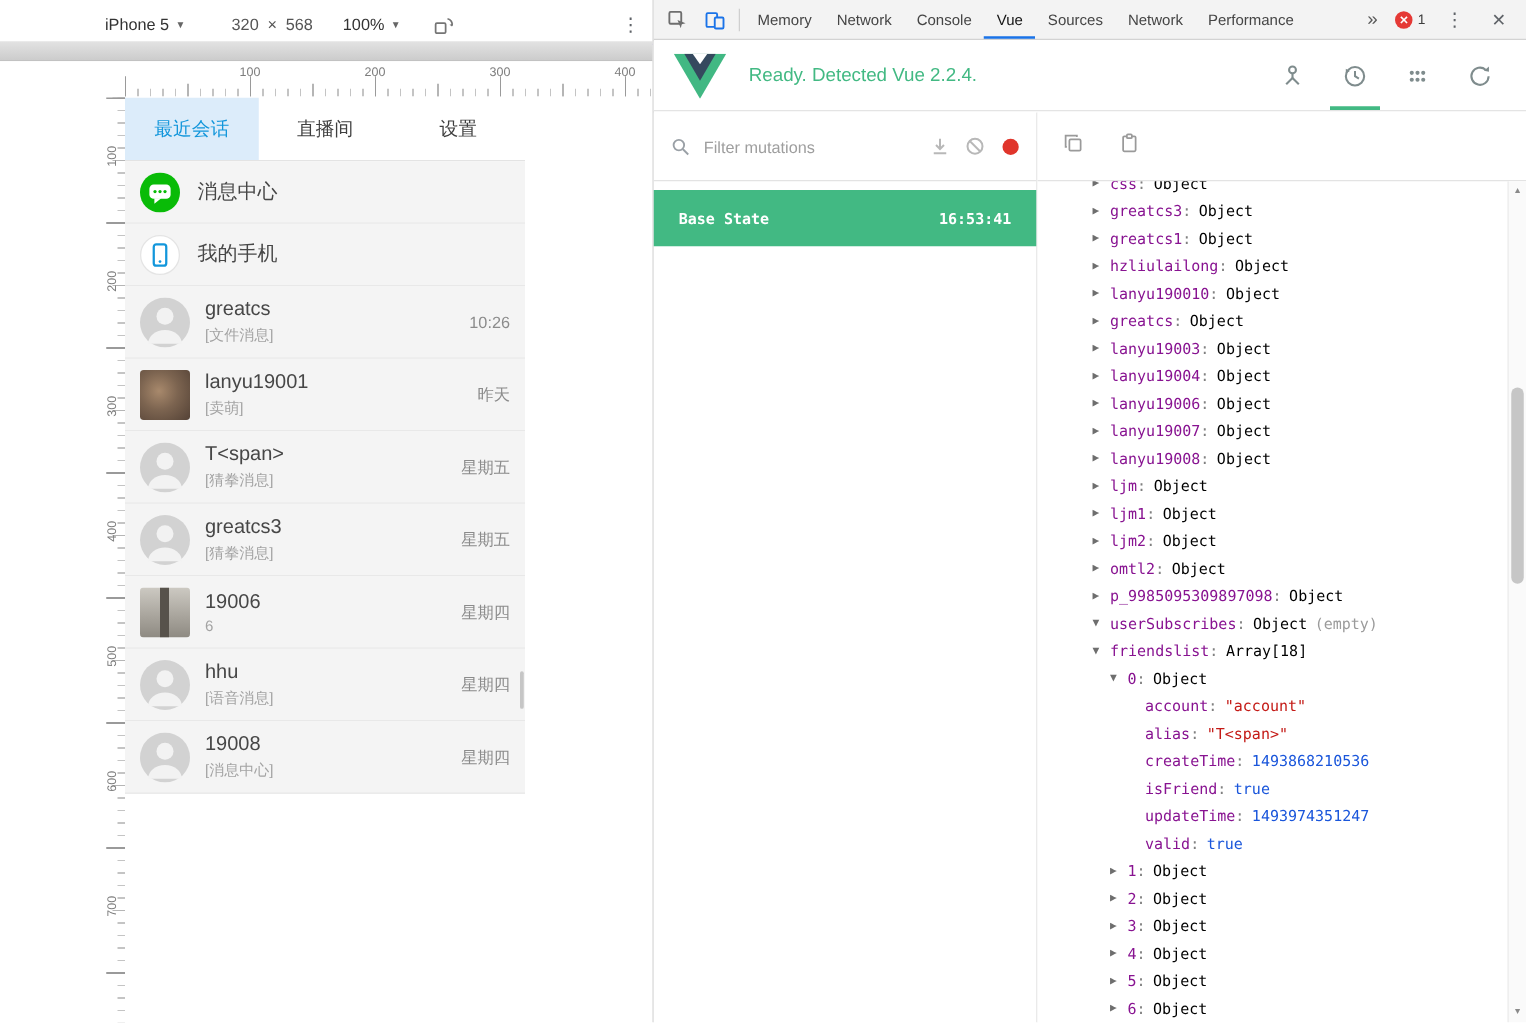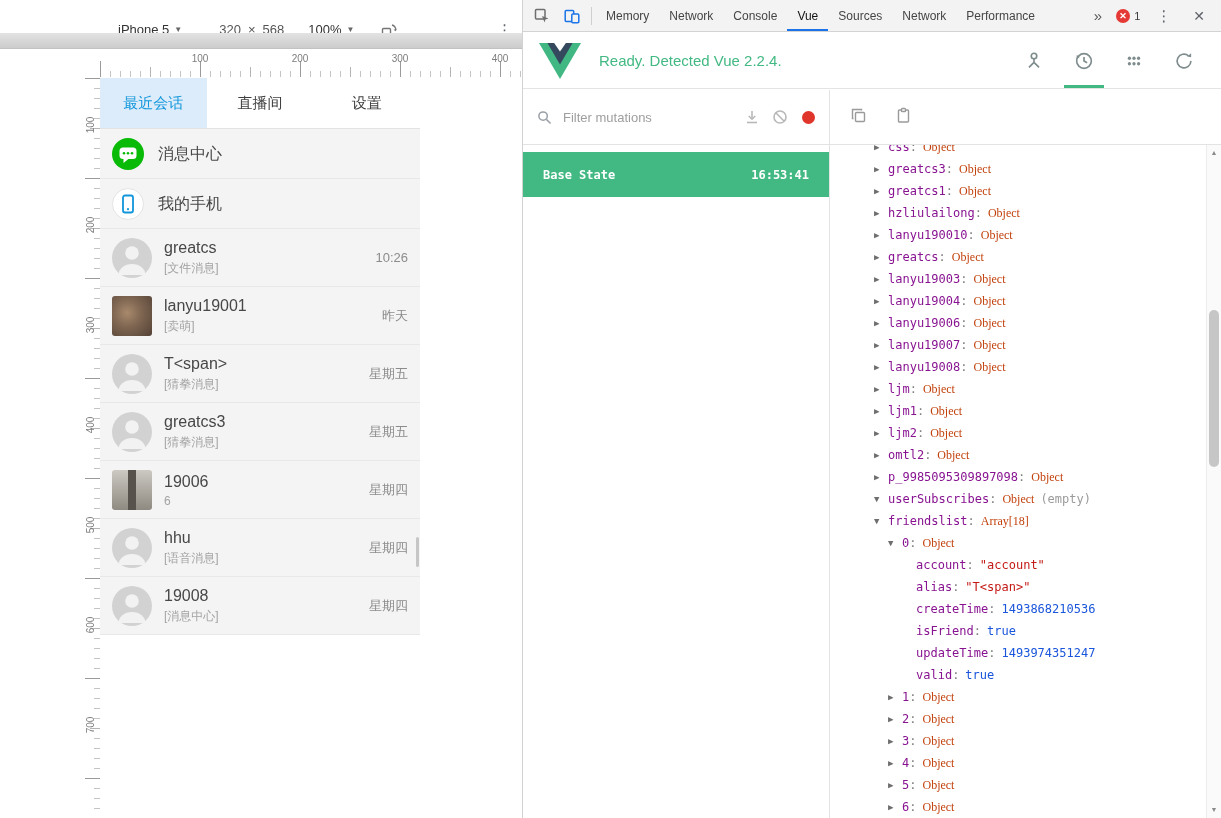--- a/index.html
+++ b/index.html
@@ -1,22 +1,22 @@
 <!DOCTYPE html>
 <html><head>
 <meta charset="utf-8">
 <style>
   html,body{margin:0;padding:0;}
   body{width:1221px;height:818px;overflow:hidden;background:#fff;
        font-family:"Liberation Sans",sans-serif;-webkit-font-smoothing:antialiased;}
   .stage{position:relative;width:1221px;height:818px;background:#fff;}
 
   
-  .device-toolbar{position:absolute;left:0;top:16px;width:522px;height:32px;background:#fff;
-    border-bottom:5px solid #c4b5fd;display:flex;align-items:center;padding-left:118px;box-sizing:border-box;
+  .device-toolbar{position:absolute;left:0;top:4px;width:522px;height:32px;background:#fff;
+    border-bottom:1px solid #c4b5fd;display:flex;align-items:center;padding-left:84px;box-sizing:border-box;
     font-size:13px;color:#333;}
   .dtb-item{display:flex;align-items:center;gap:5px;cursor:default;}
   .caret{font-size:8px;color:#666;}
   .dtb-dims{margin-left:37px;display:flex;align-items:center;gap:7px;color:#555;}
   .dtb-zoom{margin-left:24px;}
   .dtb-rotate{margin-left:26px;display:flex;align-items:center;}
   .dtb-spacer{flex:1;}
   .kebab{color:#5f6368;font-size:15px;padding:0 10px;}
 
   
@@ -110,21 +110,21 @@
   .vuex-right{position:absolute;left:830px;top:90px;width:391px;height:728px;background:#fff;box-sizing:border-box;}
   .state-tools{height:55px;border-bottom:1px solid #e3e3e3;display:flex;align-items:center;
     padding:0 20px;gap:28px;box-sizing:border-box;}
   .tree{position:absolute;left:0;right:15px;top:55px;bottom:0;overflow:hidden;
     font-family:"DejaVu Sans Mono",monospace;font-size:12px;}
   .tree-inner{margin-top:-9px;}
   .trow{height:22px;display:flex;align-items:center;white-space:nowrap;}
   .arrow{width:14px;flex:0 0 auto;color:#6e6e6e;font-size:9px;line-height:22px;}
   .tkey{color:#881391;}
   .colon{color:#808080;margin-right:6px;}
-  .v-object{color:#c2410c;font-family:Liberation Serif, serif;}
+  .v-object{color:#000000;}
   .v-string{color:#c41a16;}
   .v-number{color:#1a56db;}
   .v-boolean{color:#1a56db;}
   .v-note{color:#9b9b9b;margin-left:6px;}
 
   
   .sb{position:absolute;right:0;top:55px;bottom:0;width:15px;background:#fafafa;border-left:1px solid #ececec;box-sizing:border-box;}
   .sb-up,.sb-down{position:absolute;left:0;right:0;height:14px;color:#8a8a8a;font-size:7px;
     display:flex;align-items:center;justify-content:center;}
   .sb-up{top:0;}

